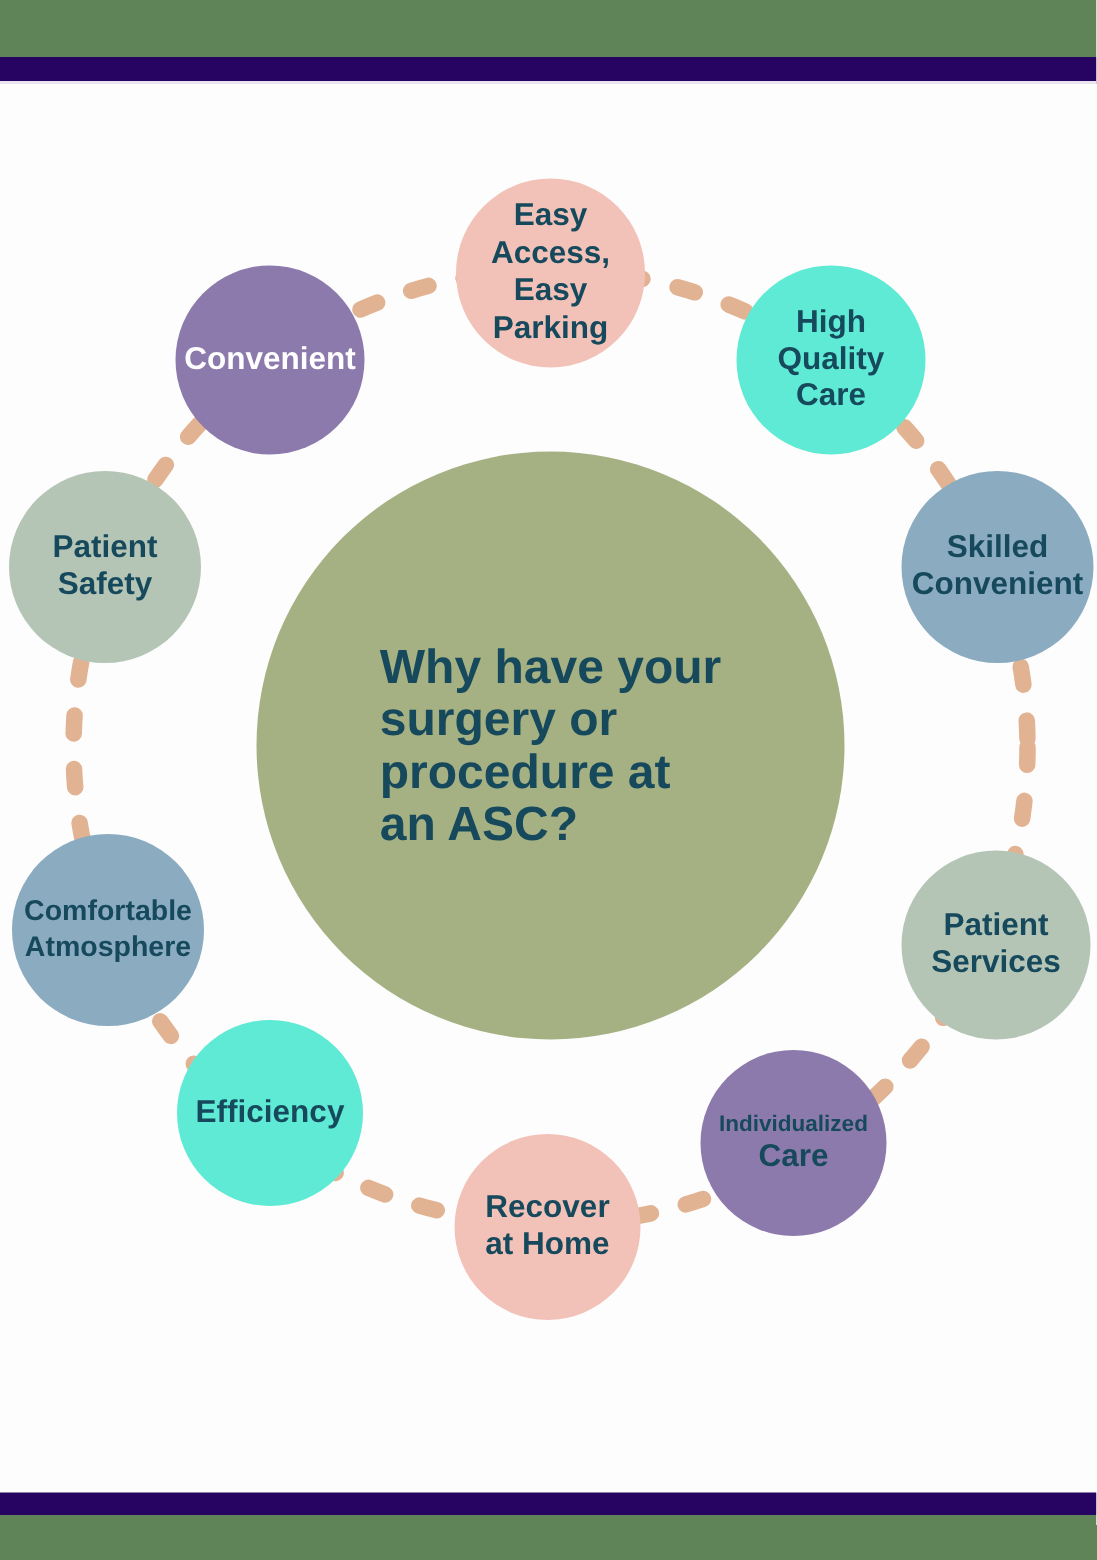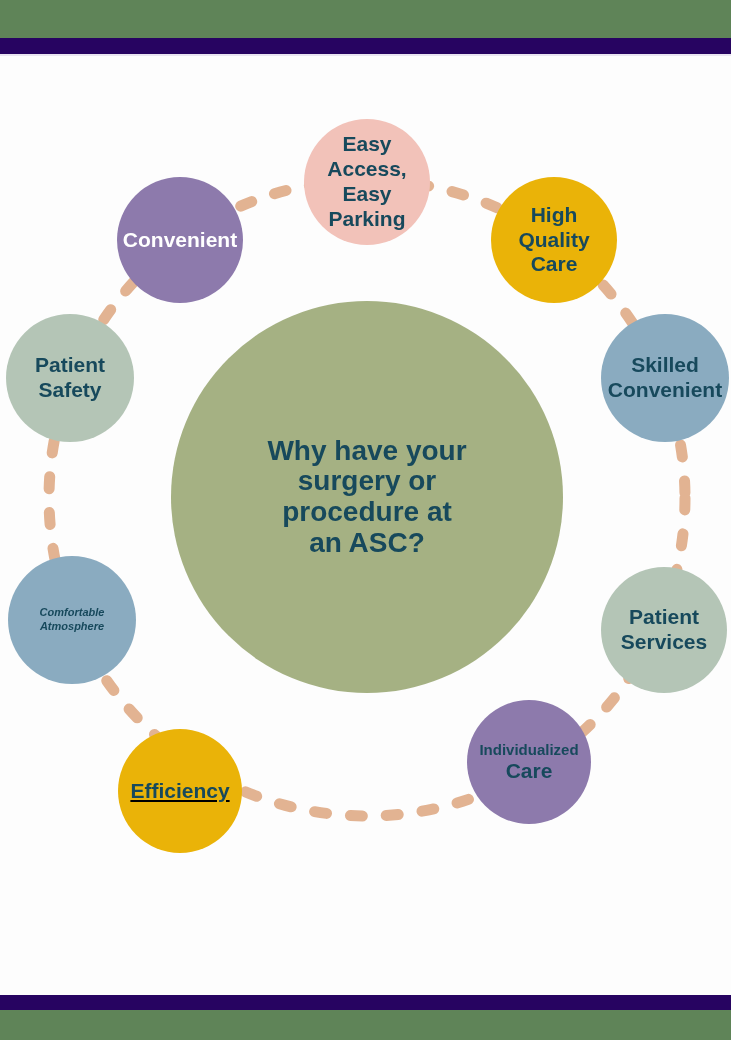--- a/index.html
+++ b/index.html
@@ -43,65 +43,64 @@
     text-align: center;
   }
   .bubble-label {
     white-space: pre-line;
     font-weight: bold;
     font-size: 21px;
     line-height: 1.18;
     color: #17495c;
   }
   .bubble-label.small {
-    font-size: 11px;
+    font-size: 19px;
     line-height: 1.25;
-    font-style: italic;
   }
   .bubble-label.tiny-top {
     font-size: 15px;
     line-height: 1.2;
   }
   .bubble-label.white {
     color: #ffffff;
   }
 
   .bg-pink   { background: #f2c2b9; }
-  .bg-tan    { background: #eab308; }
+  .bg-tan    { background: #5eead4; }
   .bg-blue   { background: #8aabc0; }
   .bg-sage   { background: #b4c5b6; }
   .bg-purple { background: #8d7aac; }
 
   .b-easy        { left: 304px; top: 119px; width: 126px; height: 126px; }
   .b-highquality { left: 491px; top: 177px; width: 126px; height: 126px; }
   .b-skilled     { left: 601px; top: 314px; width: 128px; height: 128px; }
   .b-focused     { left: 601px; top: 567px; width: 126px; height: 126px; }
   .b-individual  { left: 467px; top: 700px; width: 124px; height: 124px; }
   .b-recover     { left: 303px; top: 756px; width: 124px; height: 124px; }
-  .b-efficiency  { left: 118px; top: 729px; width: 124px; height: 124px; text-decoration: underline; }
+  .b-efficiency  { left: 118px; top: 680px; width: 124px; height: 124px; }
   .b-comfortable { left: 8px;   top: 556px; width: 128px; height: 128px; }
   .b-patient     { left: 6px;   top: 314px; width: 128px; height: 128px; }
   .b-convenient  { left: 117px; top: 177px; width: 126px; height: 126px; }
 
   .center-circle {
     position: absolute;
     left: 171px; top: 301px;
     width: 392px; height: 392px;
     border-radius: 50%;
     background: #a5b183;
     display: flex;
     align-items: center;
     justify-content: center;
     z-index: 3;
   }
   .center-title {
     white-space: pre-line;
-    text-align: center;
+    text-align: left;
     font-weight: bold;
-    font-size: 28px;
+    font-size: 32px;
     line-height: 1.09;
     color: #17495c;
   }
 </style>
 </head>
 <body>
 
 <div class="stage">
 
   <div class="bar bar-green-top"></div>
@@ -132,20 +131,24 @@
   <div class="bubble bg-sage b-focused">
     <span class="bubble-label">Patient
 Services</span>
   </div>
 
   <div class="bubble bg-purple b-individual">
     <span class="bubble-label tiny-top">Individualized</span>
     <span class="bubble-label">Care</span>
   </div>
 
+  <div class="bubble bg-pink b-recover">
+    <span class="bubble-label">Recover
+at Home</span>
+  </div>
 
   <div class="bubble bg-tan b-efficiency">
     <span class="bubble-label">Efficiency</span>
   </div>
 
   <div class="bubble bg-blue b-comfortable">
     <span class="bubble-label small">Comfortable
 Atmosphere</span>
   </div>
 

